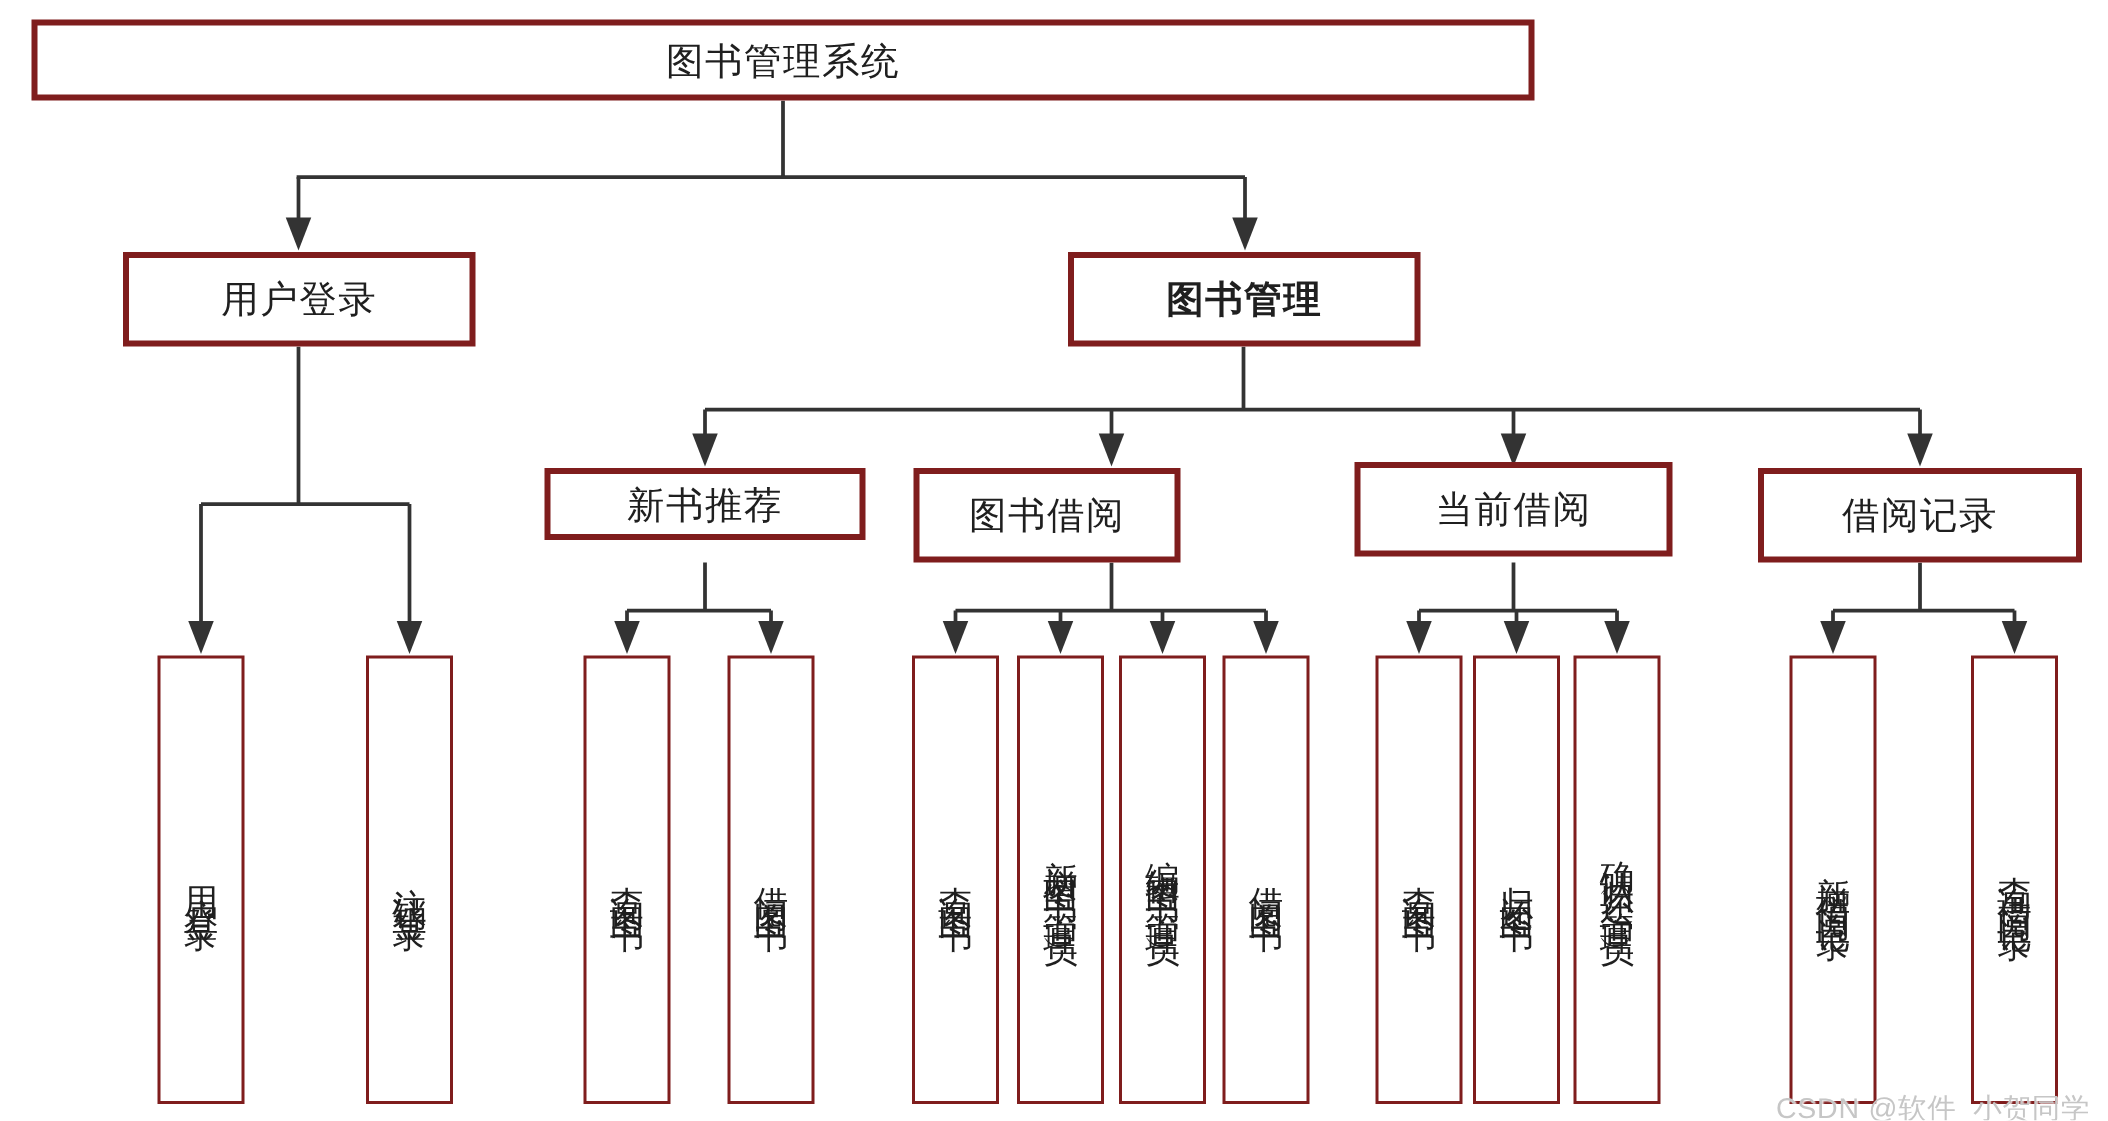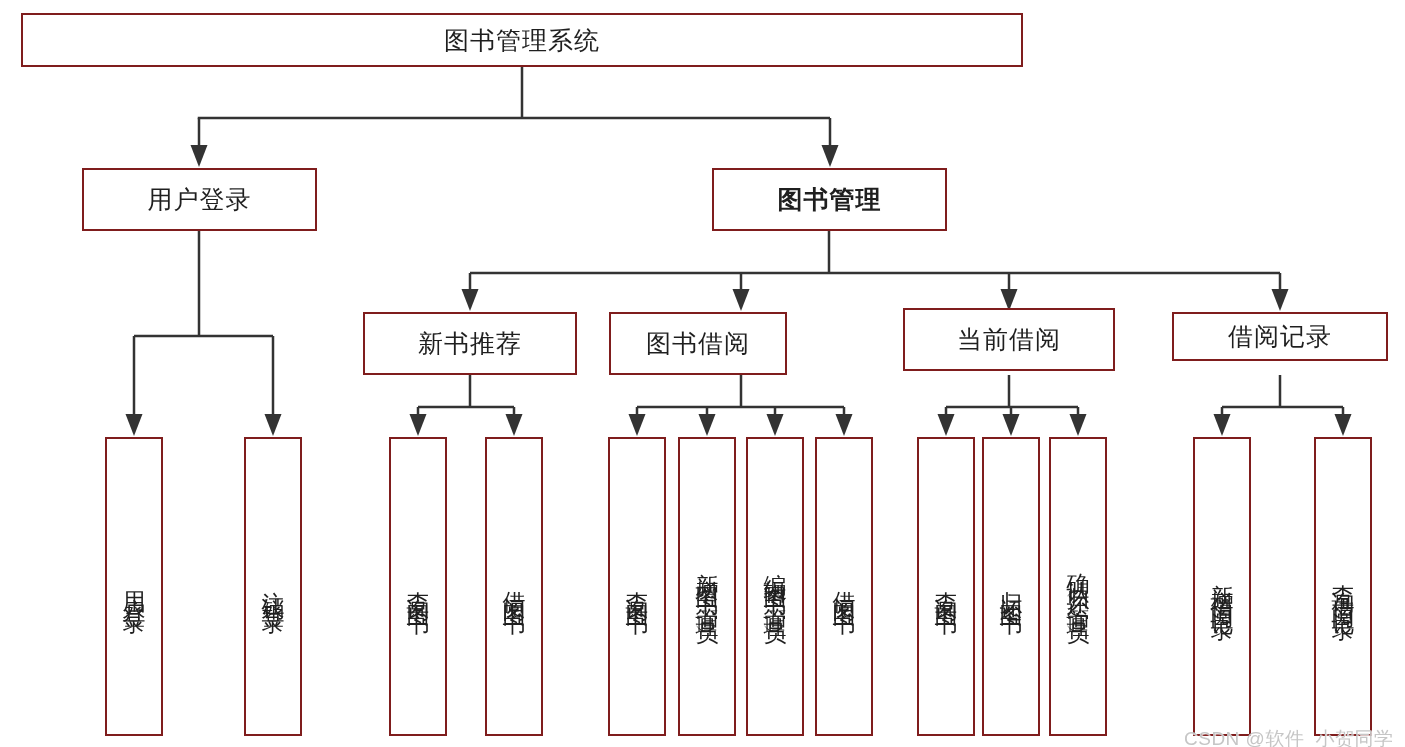--- a/index.html
+++ b/index.html
@@ -19,21 +19,21 @@
     position: absolute;
     left: 0;
     top: 0;
     width: 1405px;
     height: 747px;
   }
   .node {
     position: absolute;
     box-sizing: border-box;
     background: #ffffff;
-    border: 2px solid #7f1d1d;
+    border: 4px solid #7f1d1d;
     display: flex;
     align-items: center;
     justify-content: center;
   }
   .node .label {
     color: #1f1f1f;
     font-size: 25px;
     letter-spacing: 1px;
     white-space: nowrap;
   }
@@ -139,30 +139,30 @@
     <span class="label">图书管理系统</span>
   </div>
 
   <div class="node" style="left:82px; top:168px; width:235px; height:63px;">
     <span class="label">用户登录</span>
   </div>
   <div class="node" style="left:712px; top:168px; width:235px; height:63px;font-weight:bold;">
     <span class="label">图书管理</span>
   </div>
 
-  <div class="node" style="left:363px; top:312px; width:214px; height:63px;">
+  <div class="node" style="left:363px; top:312px; width:214px; height:48px;">
     <span class="label">新书推荐</span>
   </div>
   <div class="node" style="left:609px; top:312px; width:178px; height:63px;justify-content:center;">
     <span class="label">图书借阅</span>
   </div>
   <div class="node" style="left:903px; top:308px; width:212px; height:63px;">
     <span class="label">当前借阅</span>
   </div>
-  <div class="node" style="left:1172px; top:312px; width:216px; height:49px;align-items:center;">
+  <div class="node" style="left:1172px; top:312px; width:216px; height:63px;align-items:center;">
     <span class="label">借阅记录</span>
   </div>
 
   <div class="node leaf" style="left:105px; top:437px; width:58px; height:299px;">
     <span class="vlabel">用户登录</span>
   </div>
   <div class="node leaf" style="left:244px; top:437px; width:58px; height:299px;">
     <span class="vlabel">注销登录</span>
   </div>
   <div class="node leaf" style="left:389px; top:437px; width:58px; height:299px;">

